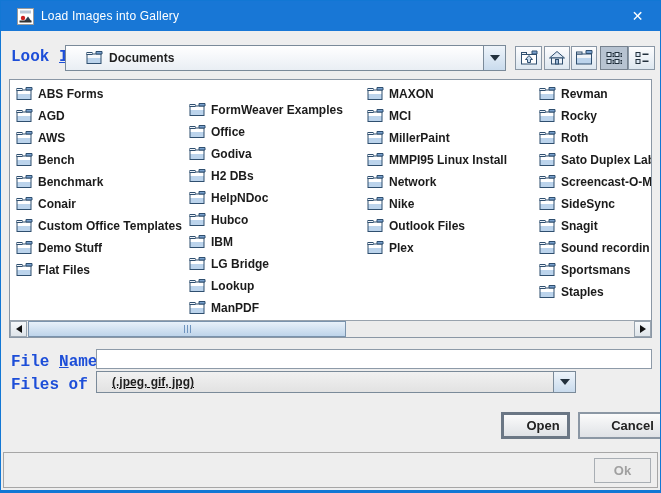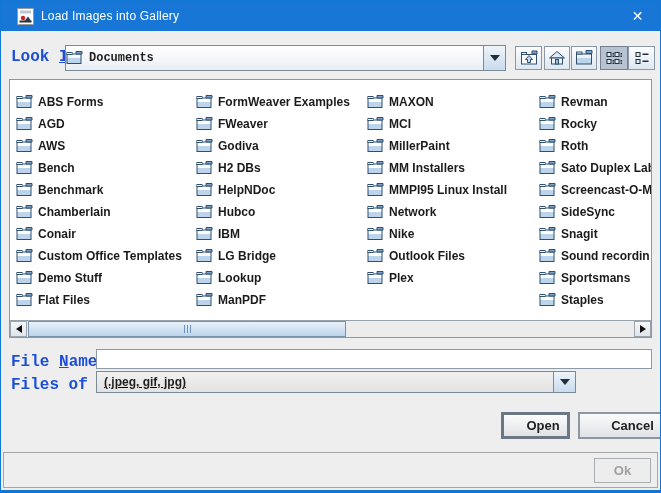--- a/index.html
+++ b/index.html
@@ -13,53 +13,53 @@
   .titletext{color:#ffffff;font-size:12px;letter-spacing:.2px;}
   .closebtn{position:absolute;right:0;top:0;width:45px;height:30px;display:flex;
     align-items:center;justify-content:center;color:#ffffff;font-size:14px;cursor:default;}
   
   .content{position:absolute;top:30px;left:0;right:0;bottom:0;background:#eeeeee;}
   .lbl{position:absolute;font-size:16px;font-weight:bold;color:#1d4ed8;white-space:nowrap;font-family:Liberation Mono, monospace;}
   .mn{text-decoration:underline;}
   
   .lookin-combo{position:absolute;left:64px;top:14px;width:441px;height:26px;
     border:1px solid #7a8a99;background:linear-gradient(#ffffff,#e9eef4);
-    display:flex;align-items:center;padding-left:0;font-family:Liberation Mono, monospace;}
+    display:flex;align-items:center;padding-left:20px;}
   .lookin-combo .cval{font-size:12px;font-weight:bold;color:#1f1f1f;margin-left:6px;}
   .combo-arrow{position:absolute;right:0;top:0;bottom:0;width:22px;border-left:1px solid #7a8a99;
     background:linear-gradient(#eef4fa,#c9dbed);display:flex;align-items:center;justify-content:center;}
   .tri-down{width:0;height:0;border-left:5px solid transparent;border-right:5px solid transparent;
     border-top:6px solid #22303d;}
   
   .tbtn{position:absolute;top:15px;height:24px;width:27px;border:1px solid #8a97a5;
     background:linear-gradient(#fdfdfe,#dde7f0);display:flex;align-items:center;justify-content:center;padding:0;}
   .tbtn.pressed{background:#b7c3d1;border-color:#76828f;}
   
   .scrollpane{position:absolute;left:8px;top:48px;width:643px;height:259px;
     border:1px solid #8a97a5;background:#ffffff;}
   .viewport{position:absolute;top:0;left:0;right:0;bottom:17px;overflow:hidden;background:#ffffff;}
   .fcol{position:absolute;top:7px;}
-  .fitem{height:22px;display:flex;align-items:flex-end;white-space:nowrap;}
+  .fitem{height:22px;display:flex;align-items:flex-start;white-space:nowrap;}
   .fitem svg{margin-right:5px;flex:0 0 auto;}
   .flabel{font-size:12px;font-weight:bold;color:#1b1b1b;}
   
   .hsb{position:absolute;left:0;right:0;bottom:0;height:17px;background:#ececec;border-top:1px solid #98a2ad;}
   .sb-arrow{position:absolute;top:0;bottom:0;width:17px;border:1px solid #9aa5b0;
     background:linear-gradient(#f6f8fa,#dfe5ea);display:flex;align-items:center;justify-content:center;}
   .sb-left{left:0;}.sb-right{right:0;}
   .tri-left{width:0;height:0;border-top:4px solid transparent;border-bottom:4px solid transparent;border-right:6px solid #111;}
   .tri-right{width:0;height:0;border-top:4px solid transparent;border-bottom:4px solid transparent;border-left:6px solid #111;}
   .sb-thumb{position:absolute;left:18px;top:0;bottom:0;width:318px;border:1px solid #7a93ad;
     background:linear-gradient(#e8f1fa,#bed4ea);display:flex;align-items:center;justify-content:center;gap:2px;}
   .grip{width:1px;height:8px;background:#6f94bf;}
   
   .fn-input{position:absolute;left:95px;top:318px;width:556px;height:20px;border:1px solid #8d9aa8;
     background:#ffffff;font:12px "Liberation Sans",sans-serif;padding:0 4px;}
   .type-combo{position:absolute;left:95px;top:340px;width:480px;height:22px;border:1px solid #7a8a99;
-    background:linear-gradient(#f1f1f1,#e2e2e2);display:flex;align-items:center;padding-left:7px;text-decoration:underline;}
+    background:linear-gradient(#f1f1f1,#e2e2e2);display:flex;align-items:center;padding-left:15px;text-decoration:underline;}
   .type-combo .cval{font-size:12px;font-weight:bold;color:#1f1f1f;}
   
   .abtn{position:absolute;top:381px;height:27px;font:bold 13px "Liberation Sans",sans-serif;color:#222;
     background:linear-gradient(#fbfbfb,#dfe2e6);display:flex;align-items:center;justify-content:center;padding-left:21px;}
   .btn-open{left:500px;width:69px;border:3px solid #6b7785;}
   .btn-cancel{left:577px;width:94px;border:2px solid #8b97a4;}
   
   .bottompanel{position:absolute;left:2px;right:2px;top:421px;bottom:2px;border:1px solid #a6a6a6;background:#eeeeee;}
   .btn-ok{position:absolute;right:6px;top:5px;width:57px;height:25px;border:1px solid #a8aeb4;
     background:#ededed;color:#a0a0a0;font:bold 13px "Liberation Sans",sans-serif;
@@ -197,29 +197,20 @@
               </svg>
               <span class="flabel">Benchmark</span>
             </div>
             <div class="fitem">
               <svg width="17" height="14" viewBox="0 0 17 14">
                 <rect x="1" y="7" width="14" height="5.5" fill="#bcd4ec"></rect>
                 <rect x="1" y="3" width="14" height="9.5" fill="none" stroke="#2f4f6f"></rect>
                 <rect x="1" y="1.5" width="5" height="2" fill="#eef3f9" stroke="#2f4f6f"></rect>
                 <polygon points="10,0.5 16,0.5 16,3 10,3" fill="#7aa2cf" stroke="#2f4f6f"></polygon>
               </svg>
-              <span class="flabel">Chamberlain</span>
-            </div>
-            <div class="fitem">
-              <svg width="17" height="14" viewBox="0 0 17 14">
-                <rect x="1" y="7" width="14" height="5.5" fill="#bcd4ec"></rect>
-                <rect x="1" y="3" width="14" height="9.5" fill="none" stroke="#2f4f6f"></rect>
-                <rect x="1" y="1.5" width="5" height="2" fill="#eef3f9" stroke="#2f4f6f"></rect>
-                <polygon points="10,0.5 16,0.5 16,3 10,3" fill="#7aa2cf" stroke="#2f4f6f"></polygon>
-              </svg>
               <span class="flabel">Conair</span>
             </div>
             <div class="fitem">
               <svg width="17" height="14" viewBox="0 0 17 14">
                 <rect x="1" y="7" width="14" height="5.5" fill="#bcd4ec"></rect>
                 <rect x="1" y="3" width="14" height="9.5" fill="none" stroke="#2f4f6f"></rect>
                 <rect x="1" y="1.5" width="5" height="2" fill="#eef3f9" stroke="#2f4f6f"></rect>
                 <polygon points="10,0.5 16,0.5 16,3 10,3" fill="#7aa2cf" stroke="#2f4f6f"></polygon>
               </svg>
               <span class="flabel">Custom Office Templates</span>
@@ -236,38 +227,38 @@
             <div class="fitem">
               <svg width="17" height="14" viewBox="0 0 17 14">
                 <rect x="1" y="7" width="14" height="5.5" fill="#bcd4ec"></rect>
                 <rect x="1" y="3" width="14" height="9.5" fill="none" stroke="#2f4f6f"></rect>
                 <rect x="1" y="1.5" width="5" height="2" fill="#eef3f9" stroke="#2f4f6f"></rect>
                 <polygon points="10,0.5 16,0.5 16,3 10,3" fill="#7aa2cf" stroke="#2f4f6f"></polygon>
               </svg>
               <span class="flabel">Flat Files</span>
             </div>
           </div>
-          <div class="fcol" style="left: 186px;">
+          <div class="fcol" style="left: 179px; margin-top: 16px;">
             <div class="fitem">
               <svg width="17" height="14" viewBox="0 0 17 14">
                 <rect x="1" y="7" width="14" height="5.5" fill="#bcd4ec"></rect>
                 <rect x="1" y="3" width="14" height="9.5" fill="none" stroke="#2f4f6f"></rect>
                 <rect x="1" y="1.5" width="5" height="2" fill="#eef3f9" stroke="#2f4f6f"></rect>
                 <polygon points="10,0.5 16,0.5 16,3 10,3" fill="#7aa2cf" stroke="#2f4f6f"></polygon>
               </svg>
               <span class="flabel">FormWeaver Examples</span>
             </div>
             <div class="fitem">
               <svg width="17" height="14" viewBox="0 0 17 14">
                 <rect x="1" y="7" width="14" height="5.5" fill="#bcd4ec"></rect>
                 <rect x="1" y="3" width="14" height="9.5" fill="none" stroke="#2f4f6f"></rect>
                 <rect x="1" y="1.5" width="5" height="2" fill="#eef3f9" stroke="#2f4f6f"></rect>
                 <polygon points="10,0.5 16,0.5 16,3 10,3" fill="#7aa2cf" stroke="#2f4f6f"></polygon>
               </svg>
-              <span class="flabel">FWeaver</span>
+              <span class="flabel">Office</span>
             </div>
             <div class="fitem">
               <svg width="17" height="14" viewBox="0 0 17 14">
                 <rect x="1" y="7" width="14" height="5.5" fill="#bcd4ec"></rect>
                 <rect x="1" y="3" width="14" height="9.5" fill="none" stroke="#2f4f6f"></rect>
                 <rect x="1" y="1.5" width="5" height="2" fill="#eef3f9" stroke="#2f4f6f"></rect>
                 <polygon points="10,0.5 16,0.5 16,3 10,3" fill="#7aa2cf" stroke="#2f4f6f"></polygon>
               </svg>
               <span class="flabel">Godiva</span>
             </div>
@@ -355,29 +346,20 @@
               <span class="flabel">MCI</span>
             </div>
             <div class="fitem">
               <svg width="17" height="14" viewBox="0 0 17 14">
                 <rect x="1" y="7" width="14" height="5.5" fill="#bcd4ec"></rect>
                 <rect x="1" y="3" width="14" height="9.5" fill="none" stroke="#2f4f6f"></rect>
                 <rect x="1" y="1.5" width="5" height="2" fill="#eef3f9" stroke="#2f4f6f"></rect>
                 <polygon points="10,0.5 16,0.5 16,3 10,3" fill="#7aa2cf" stroke="#2f4f6f"></polygon>
               </svg>
               <span class="flabel">MillerPaint</span>
-            </div>
-            <div class="fitem">
-              <svg width="17" height="14" viewBox="0 0 17 14">
-                <rect x="1" y="7" width="14" height="5.5" fill="#bcd4ec"></rect>
-                <rect x="1" y="3" width="14" height="9.5" fill="none" stroke="#2f4f6f"></rect>
-                <rect x="1" y="1.5" width="5" height="2" fill="#eef3f9" stroke="#2f4f6f"></rect>
-                <polygon points="10,0.5 16,0.5 16,3 10,3" fill="#7aa2cf" stroke="#2f4f6f"></polygon>
-              </svg>
-              <span class="flabel">MM Installers</span>
             </div>
             <div class="fitem">
               <svg width="17" height="14" viewBox="0 0 17 14">
                 <rect x="1" y="7" width="14" height="5.5" fill="#bcd4ec"></rect>
                 <rect x="1" y="3" width="14" height="9.5" fill="none" stroke="#2f4f6f"></rect>
                 <rect x="1" y="1.5" width="5" height="2" fill="#eef3f9" stroke="#2f4f6f"></rect>
                 <polygon points="10,0.5 16,0.5 16,3 10,3" fill="#7aa2cf" stroke="#2f4f6f"></polygon>
               </svg>
               <span class="flabel">MMPI95 Linux Install</span>
             </div>

